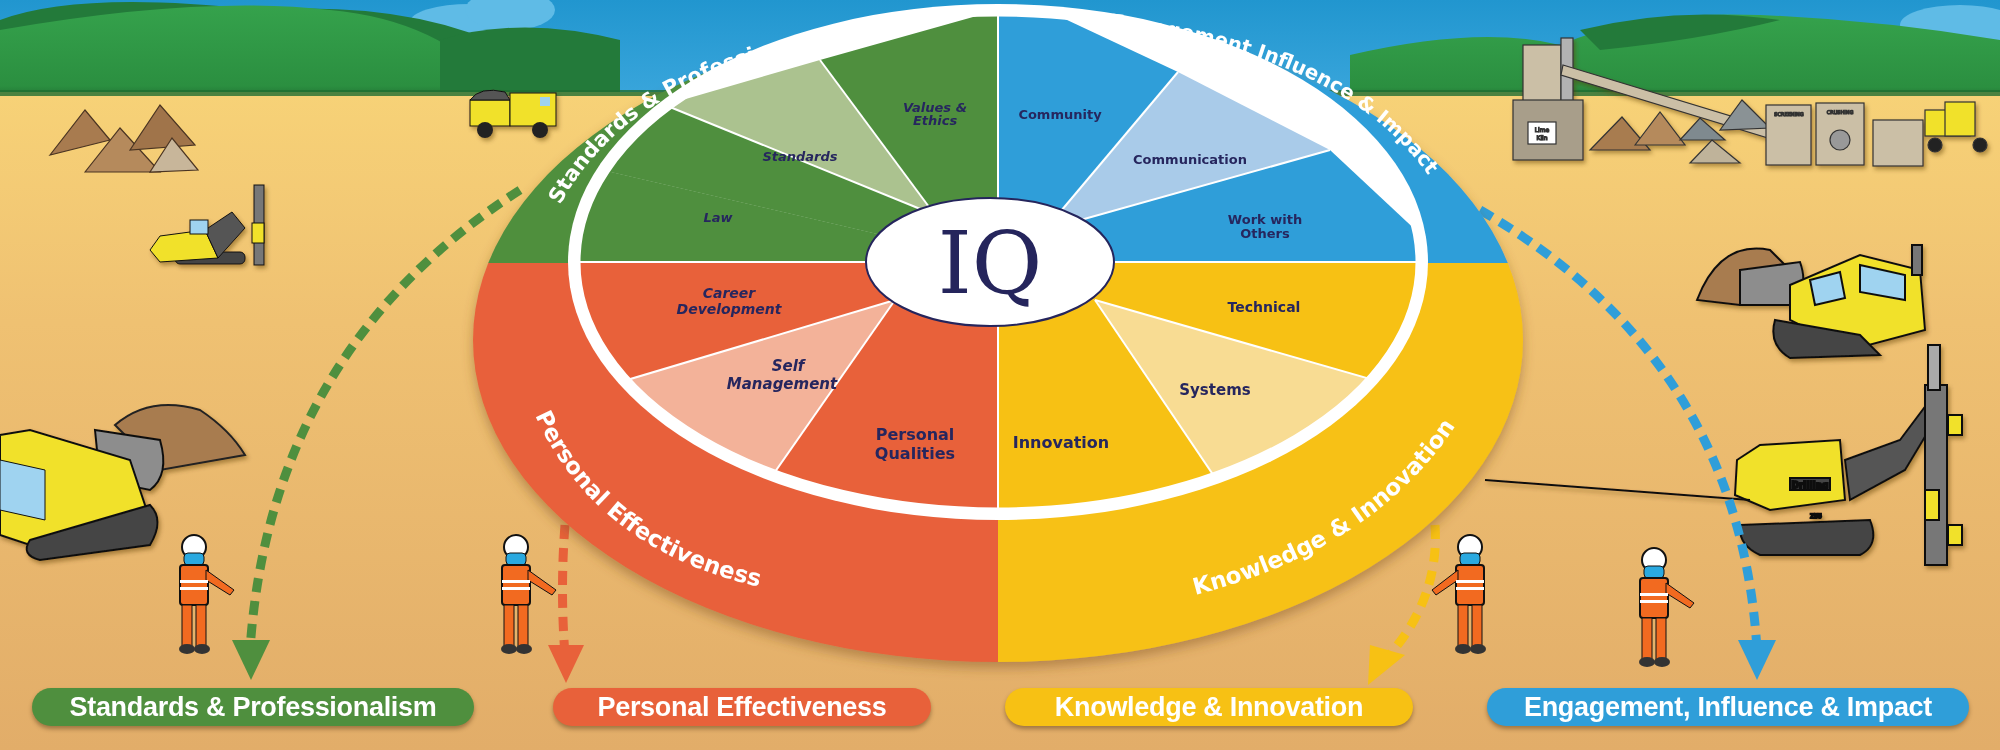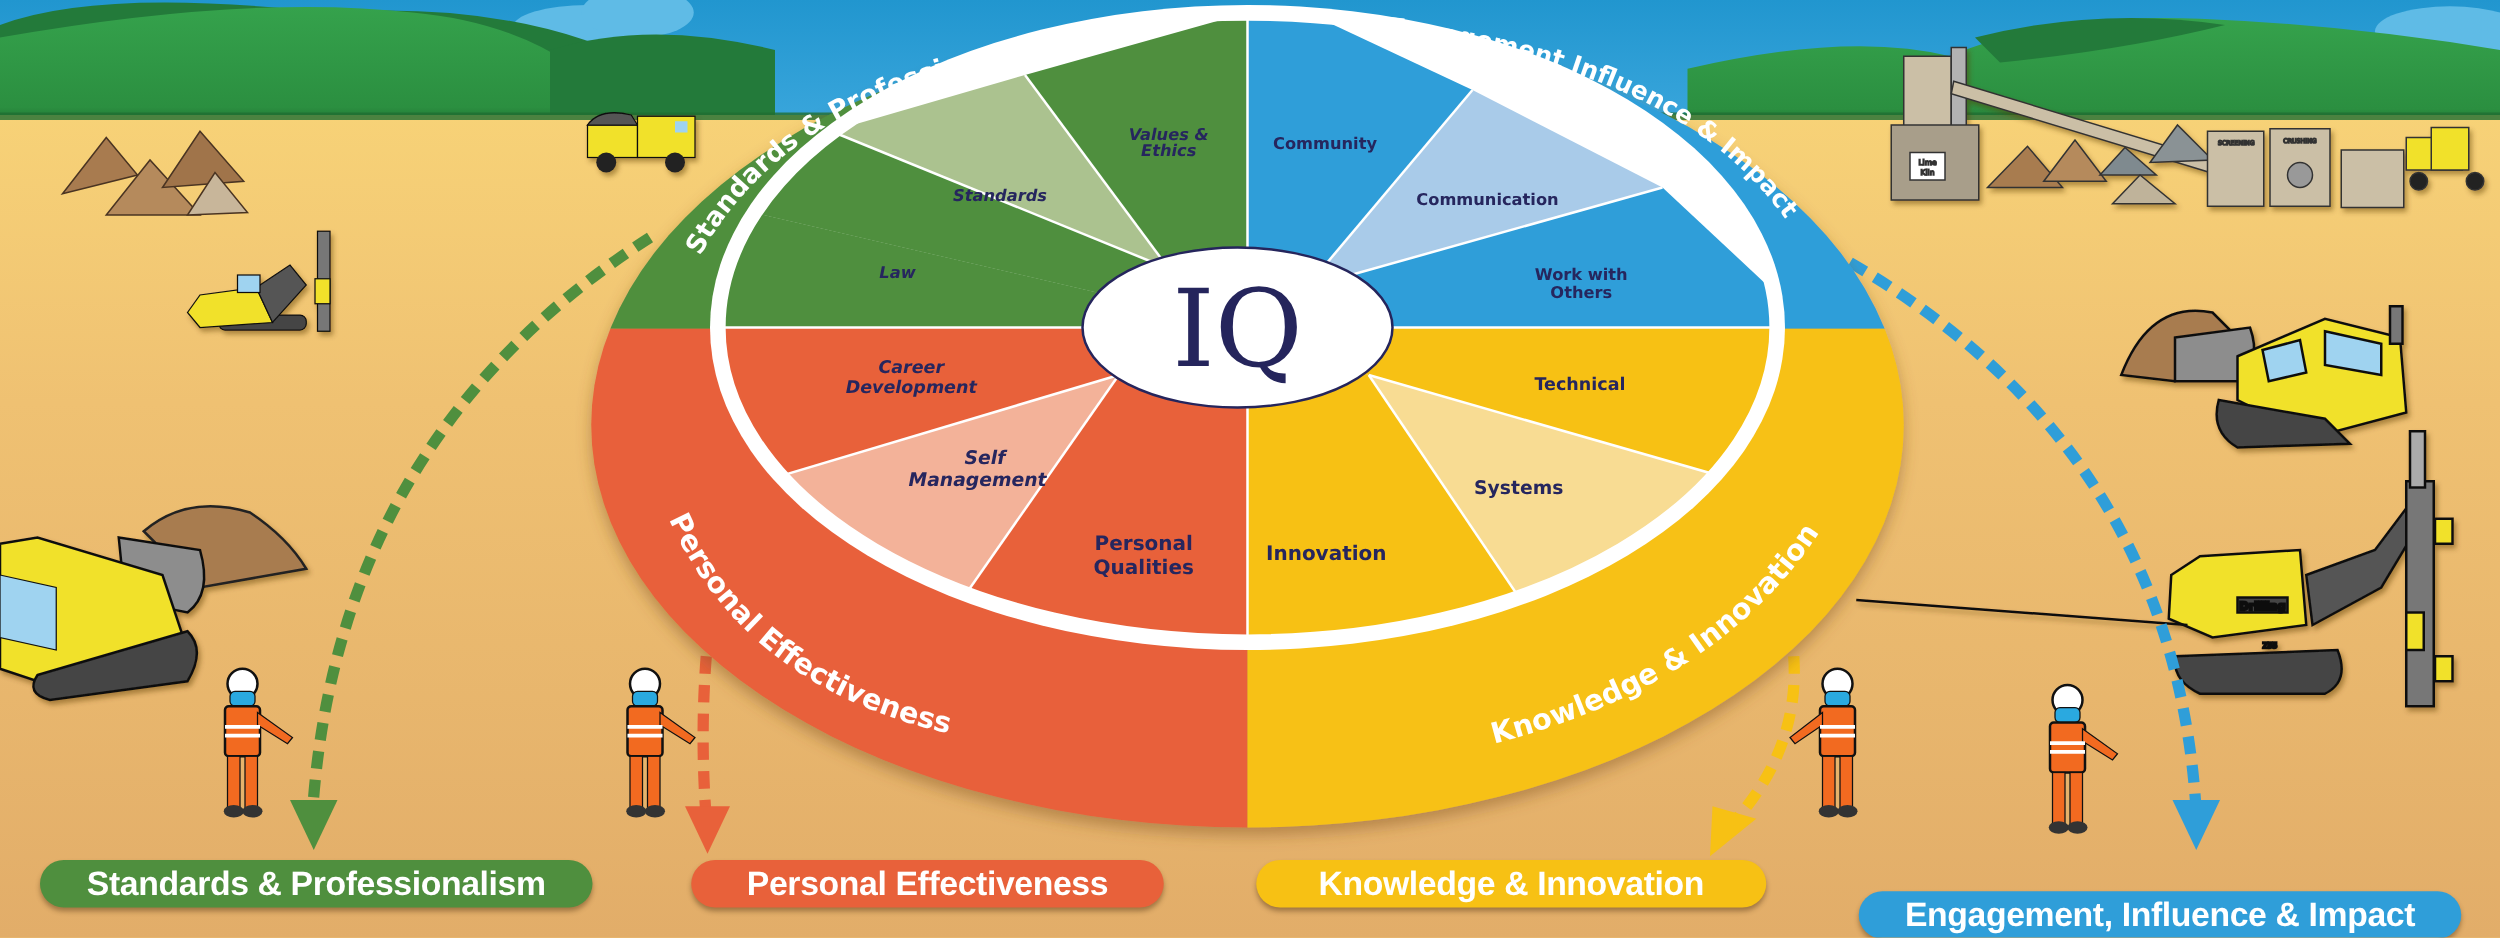--- a/index.html
+++ b/index.html
@@ -289,13 +289,13 @@
   <text class="arc-text" font-size="23"><textPath href="#arcBL">Personal Effectiveness</textPath></text>
   <text class="arc-text" font-size="23"><textPath href="#arcBR">Knowledge &amp; Innovation</textPath></text>
 
   <ellipse cx="990" cy="262" rx="124" ry="64" fill="#ffffff" stroke="#25255c" stroke-width="2"></ellipse>
   <text x="990" y="293" text-anchor="middle" font-family="DejaVu Serif, serif" font-size="86" fill="#25255c">IQ</text>
 </svg>
 
 <div class="pill" style="left:32px; top:688px; width:442px; background:#4f8f3e;">Standards &amp; Professionalism</div>
 <div class="pill" style="left:553px; top:688px; width:378px; background:#e8613a;">Personal Effectiveness</div>
 <div class="pill" style="left:1005px; top:688px; width:408px; background:#f7c114;">Knowledge &amp; Innovation</div>
-<div class="pill" style="left:1487px; top:688px; width:482px; background:#2f9ed9;margin-top:25px;">Engagement, Influence &amp; Impact</div>
+<div class="pill" style="left:1487px; top:688px; width:482px; background:#2f9ed9;">Engagement, Influence &amp; Impact</div>
 
 </body></html>

